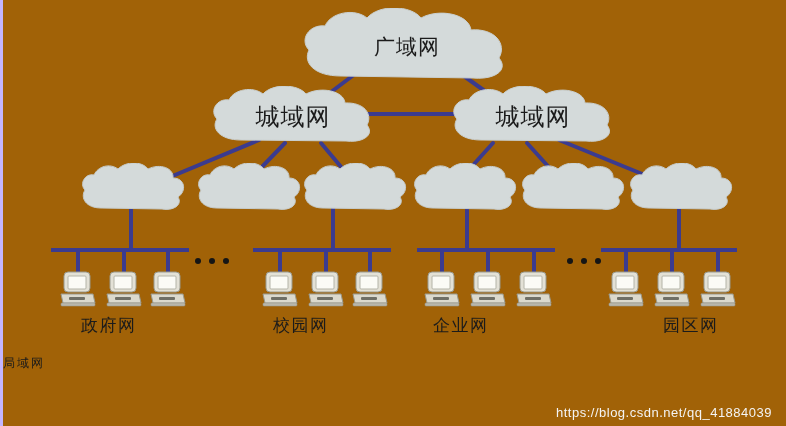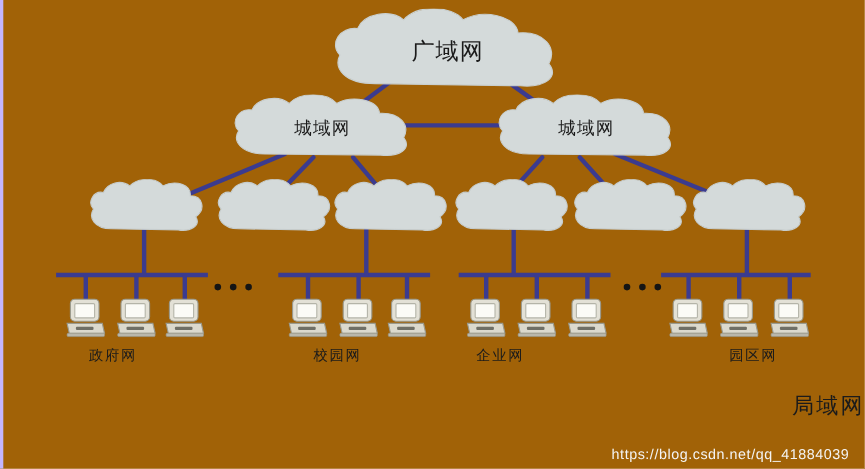--- a/index.html
+++ b/index.html
@@ -43,57 +43,56 @@
   }
   .cloud-label {
     position: relative;
     z-index: 2;
     color: #1b1b1b;
     font-family: "DejaVu Sans", "Liberation Sans", sans-serif;
     letter-spacing: 1px;
     white-space: nowrap;
   }
   .cloud-wan .cloud-label { font-size: 21px; }
-  .cloud-man .cloud-label { font-size: 16px; }
+  .cloud-man .cloud-label { font-size: 24px; }
   .pc-icon {
     position: absolute;
     width: 38px;
     height: 40px;
   }
   .ellipsis-dots {
     position: absolute;
     display: flex;
     gap: 8px;
     align-items: center;
   }
   .ellipsis-dots span {
     display: block;
     width: 6px;
     height: 6px;
     border-radius: 50%;
     background: #151515;
   }
   .lan-label {
     position: absolute;
-    font-size: 13px;
+    font-size: 17px;
     color: #1b1b1b;
     letter-spacing: 1.5px;
     white-space: nowrap;
     text-align: center;
   }
   #local-area-caption {
     position: absolute;
     left: 0;
     right: 0;
     top: 355px;
-    text-align: right;
-    font-size: 20px;
+    text-align: left;
+    font-size: 12px;
     color: #1b1b1b;
     letter-spacing: 2px;
-    margin-left: 12px;
   }
   #watermark {
     position: absolute;
     right: 14px;
     bottom: 6px;
     font-size: 13px;
     color: #f4f4f4;
     letter-spacing: 0.5px;
     font-family: "Liberation Sans", sans-serif;
     white-space: nowrap;
@@ -265,21 +264,21 @@
       </div>
       <div style="position: absolute; left: 348px; top: 268px; width: 38px; height: 40px;">
         <svg class="pc-icon" width="38" height="40" viewBox="0 0 38 40">
     <rect x="5" y="4" width="26" height="20" rx="4" fill="#e3e1d6" stroke="#9a9a8e" stroke-width="1"></rect>
     <rect x="9" y="8" width="18" height="13" rx="1" fill="#fbfbf6" stroke="#b4b4a8" stroke-width="1"></rect>
     <path d="M2 26 H34 L36 35 H4 Z" fill="#dbd9cd" stroke="#9a9a8e" stroke-width="1"></path>
     <rect x="10" y="29" width="16" height="3" rx="1" fill="#6f6f66"></rect>
     <rect x="2" y="35" width="34" height="3" rx="1" fill="#b9b7ab" stroke="#9a9a8e" stroke-width="0.6"></rect>
   </svg>
       </div>
-      <div class="lan-label" style="left: 282px; top: 314px;">校园网</div>
+      <div class="lan-label" style="left: 270px; top: 314px;">校园网</div>
       <div style="position: absolute; left: 420px; top: 268px; width: 38px; height: 40px;">
         <svg class="pc-icon" width="38" height="40" viewBox="0 0 38 40">
     <rect x="5" y="4" width="26" height="20" rx="4" fill="#e3e1d6" stroke="#9a9a8e" stroke-width="1"></rect>
     <rect x="9" y="8" width="18" height="13" rx="1" fill="#fbfbf6" stroke="#b4b4a8" stroke-width="1"></rect>
     <path d="M2 26 H34 L36 35 H4 Z" fill="#dbd9cd" stroke="#9a9a8e" stroke-width="1"></path>
     <rect x="10" y="29" width="16" height="3" rx="1" fill="#6f6f66"></rect>
     <rect x="2" y="35" width="34" height="3" rx="1" fill="#b9b7ab" stroke="#9a9a8e" stroke-width="0.6"></rect>
   </svg>
       </div>
       <div style="position: absolute; left: 466px; top: 268px; width: 38px; height: 40px;">

